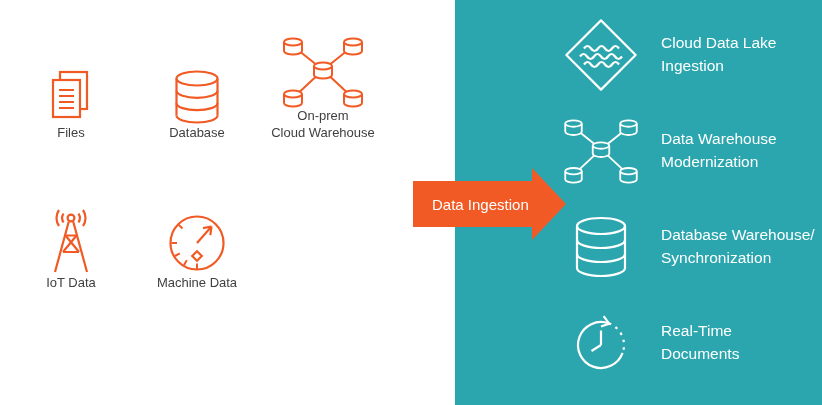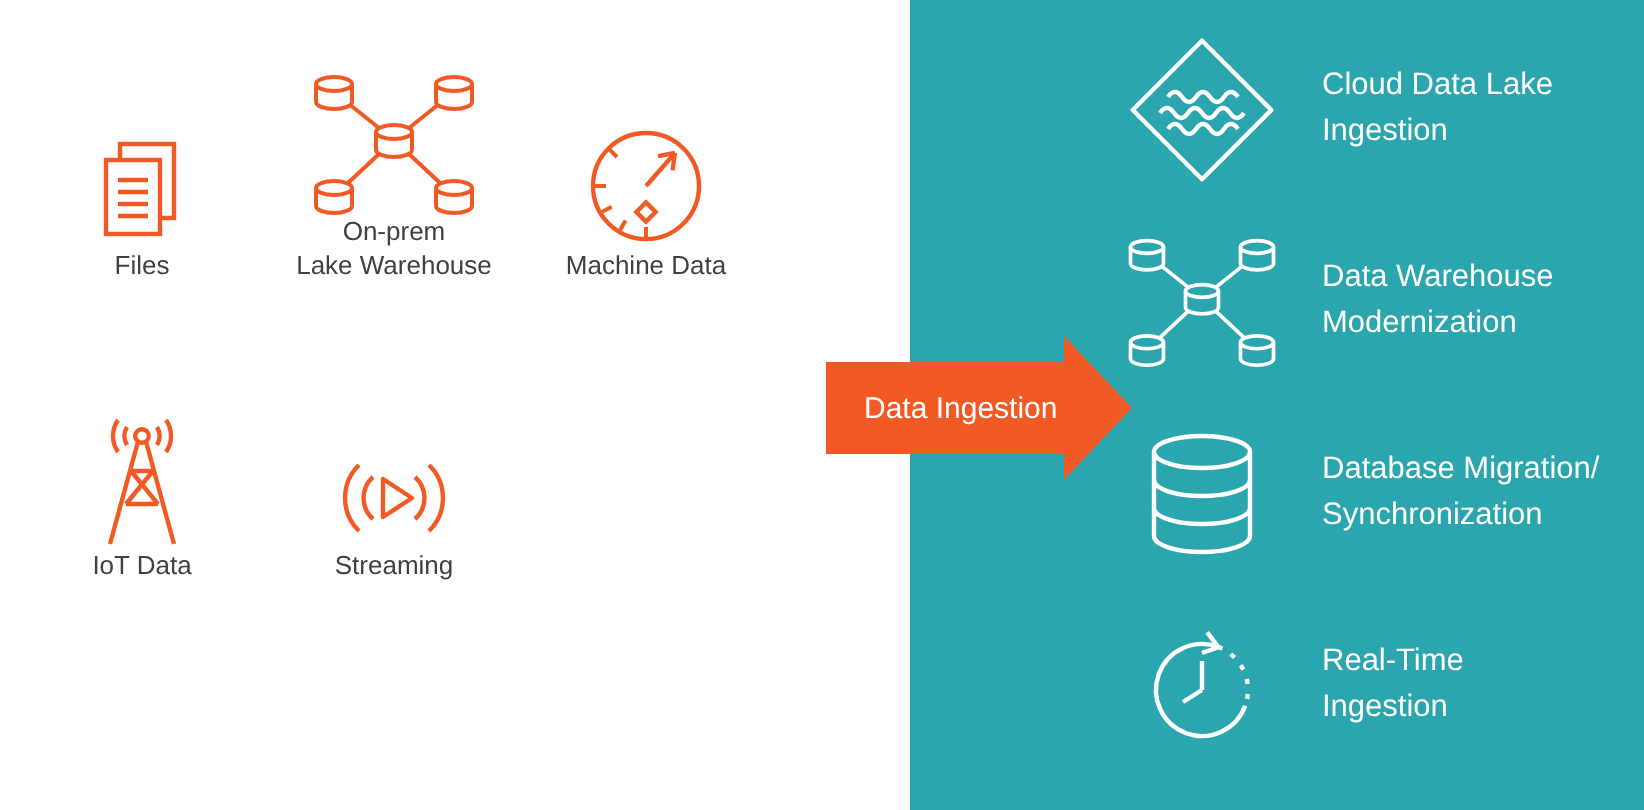--- a/index.html
+++ b/index.html
@@ -42,20 +42,32 @@
         <g fill="none" stroke="currentColor" stroke-width="2.2">
           <rect x="12" y="3" width="27" height="37"></rect>
           <rect x="5" y="11" width="27" height="37" fill="#ffffff"></rect>
           <path d="M11 21h15M11 27h15M11 33h15M11 39h15"></path>
         </g>
       </svg>
       <div class="src-label">Files</div>
     </div>
 
 
+    <div class="cell">
+      <svg class="icon-left" width="50" height="56" viewBox="0 0 50 56">
+        <g fill="none" stroke="currentColor" stroke-width="2.2">
+          <ellipse cx="25" cy="9.5" rx="20.5" ry="7"></ellipse>
+          <path d="M4.5 9.5v37M45.5 9.5v37"></path>
+          <path d="M4.5 21.8a20.5 7 0 0 0 41 0"></path>
+          <path d="M4.5 34.2a20.5 7 0 0 0 41 0"></path>
+          <path d="M4.5 46.5a20.5 7 0 0 0 41 0"></path>
+        </g>
+      </svg>
+      <div class="src-label">Database</div>
+    </div>
 
     <div class="cell">
       <svg class="icon-left" width="84" height="72" viewBox="0 0 84 72">
         <defs>
           <g id="cyl-o" stroke-width="2" fill="none">
             <path d="M1 4v9a9 3.5 0 0 0 18 0V4" fill="#ffffff"></path>
             <ellipse cx="10" cy="4" rx="9" ry="3.5" fill="#ffffff"></ellipse>
           </g>
         </defs>
         <g stroke="currentColor" stroke-width="2">
@@ -63,21 +75,35 @@
         </g>
         <g stroke="currentColor">
           <use href="#cyl-o" x="2" y="2"></use>
           <use href="#cyl-o" x="62" y="2"></use>
           <use href="#cyl-o" x="2" y="54"></use>
           <use href="#cyl-o" x="62" y="54"></use>
           <use href="#cyl-o" x="32" y="26"></use>
         </g>
       </svg>
       <div class="src-label">On-prem
-Lake Warehouse</div>
+Cloud Warehouse</div>
+    </div>
+
+    <div class="cell">
+      <svg class="icon-left" width="58" height="70" viewBox="0 0 58 70">
+        <g fill="none" stroke="currentColor" stroke-width="2.2">
+          <circle cx="29" cy="13" r="3.4"></circle>
+          <path d="M17 5a14 14 0 0 0 0 16M21.5 8.5a8.5 8.5 0 0 0 0 9"></path>
+          <path d="M41 5a14 14 0 0 1 0 16M36.5 8.5a8.5 8.5 0 0 1 0 9"></path>
+          <path d="M26.8 16.5L13 67M31.2 16.5L45 67"></path>
+          <path d="M23.5 30.5h11M21 47h16"></path>
+          <path d="M23.5 30.5L37 47M34.5 30.5L21 47"></path>
+        </g>
+      </svg>
+      <div class="src-label">IoT Data</div>
     </div>
 
     <div class="cell">
       <svg class="icon-left" width="64" height="64" viewBox="0 0 64 64">
         <g fill="none" stroke="currentColor" stroke-width="2.2">
           <circle cx="32" cy="32" r="26.5"></circle>
           <path d="M32 32L46.5 15.5"></path>
           <path d="M46.5 15.5l-8.5 1.6M46.5 15.5l-1.2 8.6"></path>
           <rect x="28.6" y="41.6" width="6.8" height="6.8" transform="rotate(45 32 45)"></rect>
         </g>
@@ -85,44 +111,20 @@
           <path d="M6.5 32h5.5"></path>
           <path d="M13.6 13.6l3.9 3.9"></path>
           <path d="M10 45l4.8-2.6"></path>
           <path d="M19 54l2.8-4.7"></path>
           <path d="M32 58v-5.5"></path>
         </g>
       </svg>
       <div class="src-label">Machine Data</div>
     </div>
 
-    <div class="cell">
-      <svg class="icon-left" width="58" height="70" viewBox="0 0 58 70">
-        <g fill="none" stroke="currentColor" stroke-width="2.2">
-          <circle cx="29" cy="13" r="3.4"></circle>
-          <path d="M17 5a14 14 0 0 0 0 16M21.5 8.5a8.5 8.5 0 0 0 0 9"></path>
-          <path d="M41 5a14 14 0 0 1 0 16M36.5 8.5a8.5 8.5 0 0 1 0 9"></path>
-          <path d="M26.8 16.5L13 67M31.2 16.5L45 67"></path>
-          <path d="M23.5 30.5h11M21 47h16"></path>
-          <path d="M23.5 30.5L37 47M34.5 30.5L21 47"></path>
-        </g>
-      </svg>
-      <div class="src-label">IoT Data</div>
-    </div>
-
-    <div class="cell">
-      <svg class="icon-left" width="62" height="52" viewBox="0 0 62 52">
-        <g fill="none" stroke="currentColor" stroke-width="2.2" stroke-linejoin="round">
-          <path d="M25.5 16.5L40 26 25.5 35.5z"></path>
-          <path d="M13.5 9.5a23 23 0 0 0 0 33M20.5 15.5a14 14 0 0 0 0 21"></path>
-          <path d="M48.5 9.5a23 23 0 0 1 0 33M41.5 15.5a14 14 0 0 1 0 21"></path>
-        </g>
-      </svg>
-      <div class="src-label">Streaming</div>
-    </div>
 
 
 
   </div>
 
   <div class="arrow">
     <div class="arrow-body">Data Ingestion</div>
     <div class="arrow-head"></div>
   </div>
 
@@ -173,34 +175,34 @@
         <svg class="icon-right" width="56" height="64" viewBox="0 0 56 64">
           <g fill="none" stroke="currentColor" stroke-width="2.2">
             <ellipse cx="28" cy="11" rx="24" ry="8"></ellipse>
             <path d="M4 11v42M52 11v42"></path>
             <path d="M4 25a24 8 0 0 0 48 0"></path>
             <path d="M4 39a24 8 0 0 0 48 0"></path>
             <path d="M4 53a24 8 0 0 0 48 0"></path>
           </g>
         </svg>
       </div>
-      <div class="dest-label">Database Migration/
+      <div class="dest-label">Database Warehouse/
 Synchronization</div>
     </div>
 
     <div class="dest-row">
       <div class="dest-icon-box">
         <svg class="icon-right" width="64" height="64" viewBox="0 0 64 64">
           <g fill="none" stroke="currentColor" stroke-width="2.2">
             <path d="M39.9 12.4A23 23 0 1 0 53.6 41.9"></path>
             <path d="M39.9 12.4A23 23 0 0 1 53.6 41.9" stroke-dasharray="2.5 5"></path>
             <path d="M32 34V19.5M32 34l-9.5 6"></path>
             <path d="M34.6 5.2l5.6 7.4-8.2 2.9"></path>
           </g>
         </svg>
       </div>
       <div class="dest-label">Real-Time
-Ingestion</div>
+Documents</div>
     </div>
 
   </div>
 
 </div>
 
 </body></html>

